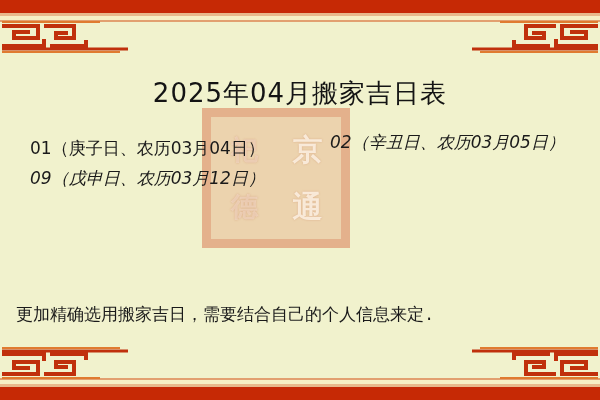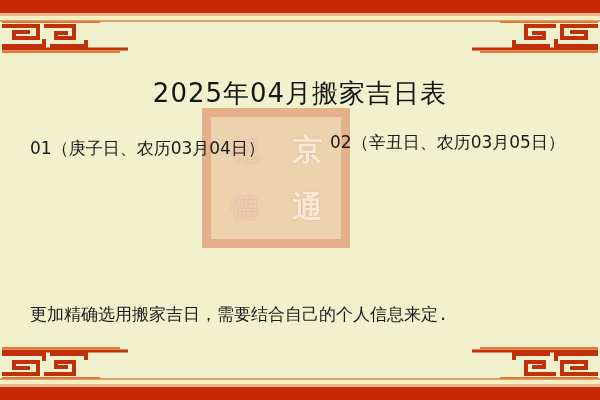--- a/index.html
+++ b/index.html
@@ -94,24 +94,24 @@
     height:36px;
     align-items:center;
   }
   .cell{
     font-size:17px;
     color:#1a1a1a;
     white-space:nowrap;
     font-family:"DejaVu Sans","Liberation Sans",sans-serif;
   }
   .cell-left{width:300px;margin-top:12px;}
-  .cell-right{width:252px;}
+  .cell-right{width:252px;font-style:italic;}
 
   .note{
-    position:absolute;top:303px;left:30px;width:552px;
+    position:absolute;top:303px;left:16px;width:552px;
     font-size:17px;color:#1a1a1a;white-space:nowrap;
     font-family:Liberation Mono, monospace;
   }
 </style>
 </head>
 <body>
 
 <div class="poster">
 
   <div class="bar bar-top">
@@ -216,19 +216,20 @@
   <div class="content">
 
     <div class="title">2025年04月搬家吉日表</div>
 
     <div class="rows">
       <div class="row">
         <div class="cell cell-left">01（庚子日、农历03月04日）</div>
         <div class="cell cell-right">02（辛丑日、农历03月05日）</div>
       </div>
       <div class="row">
+        <div class="cell cell-right">09（戊申日、农历03月12日）</div>
       </div>
     </div>
 
     <div class="note">更加精确选用搬家吉日，需要结合自己的个人信息来定.</div>
 
   </div>
 </div>
 
 </body></html>

